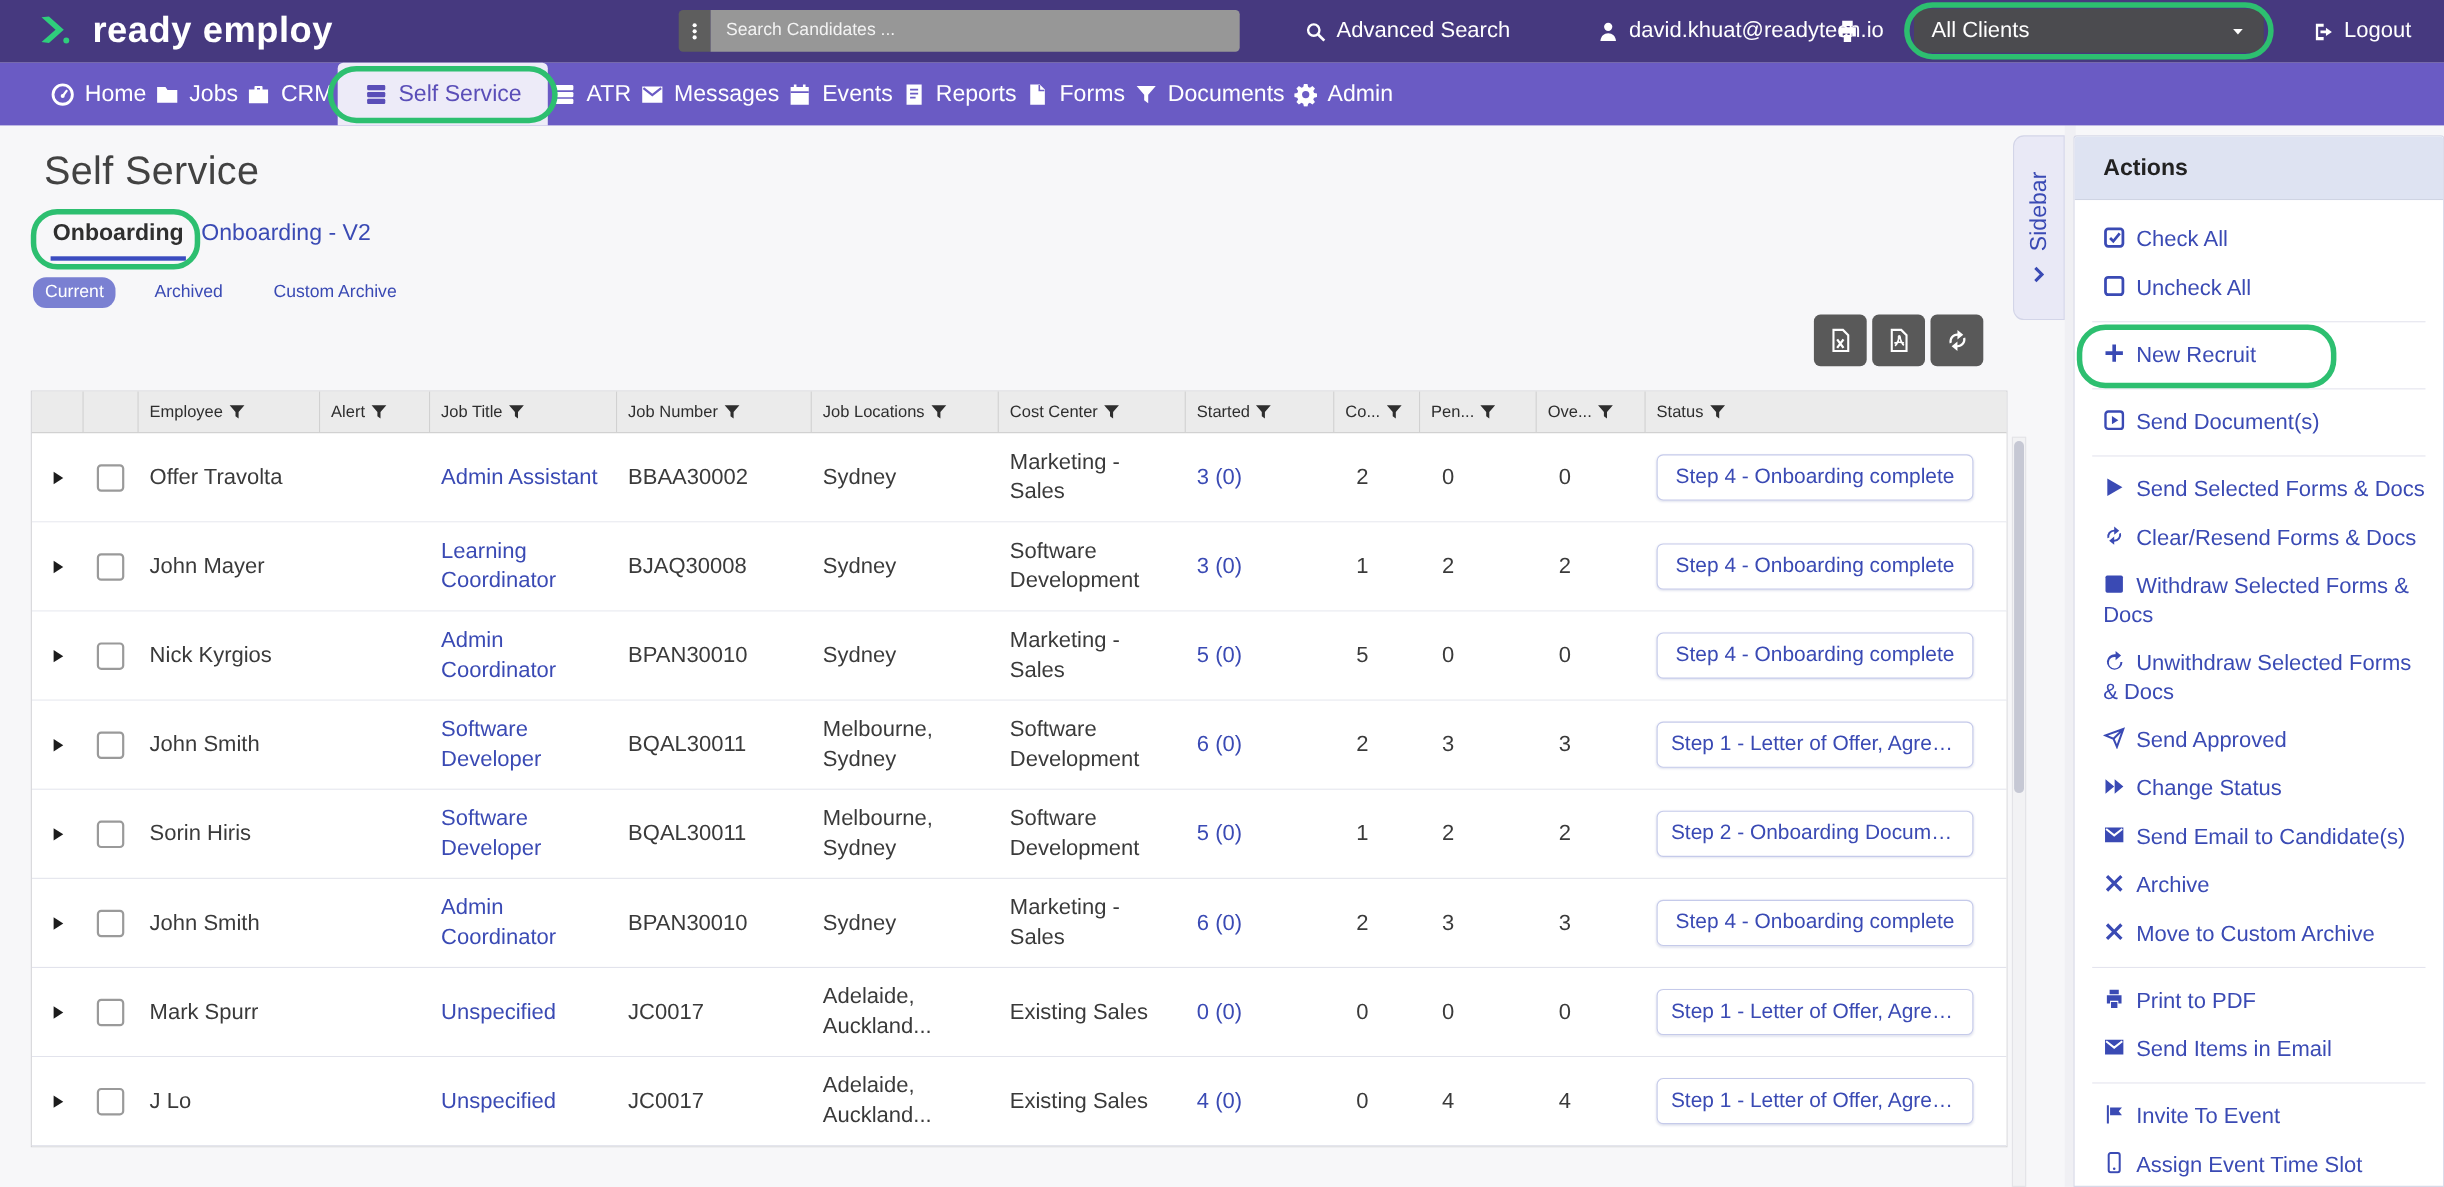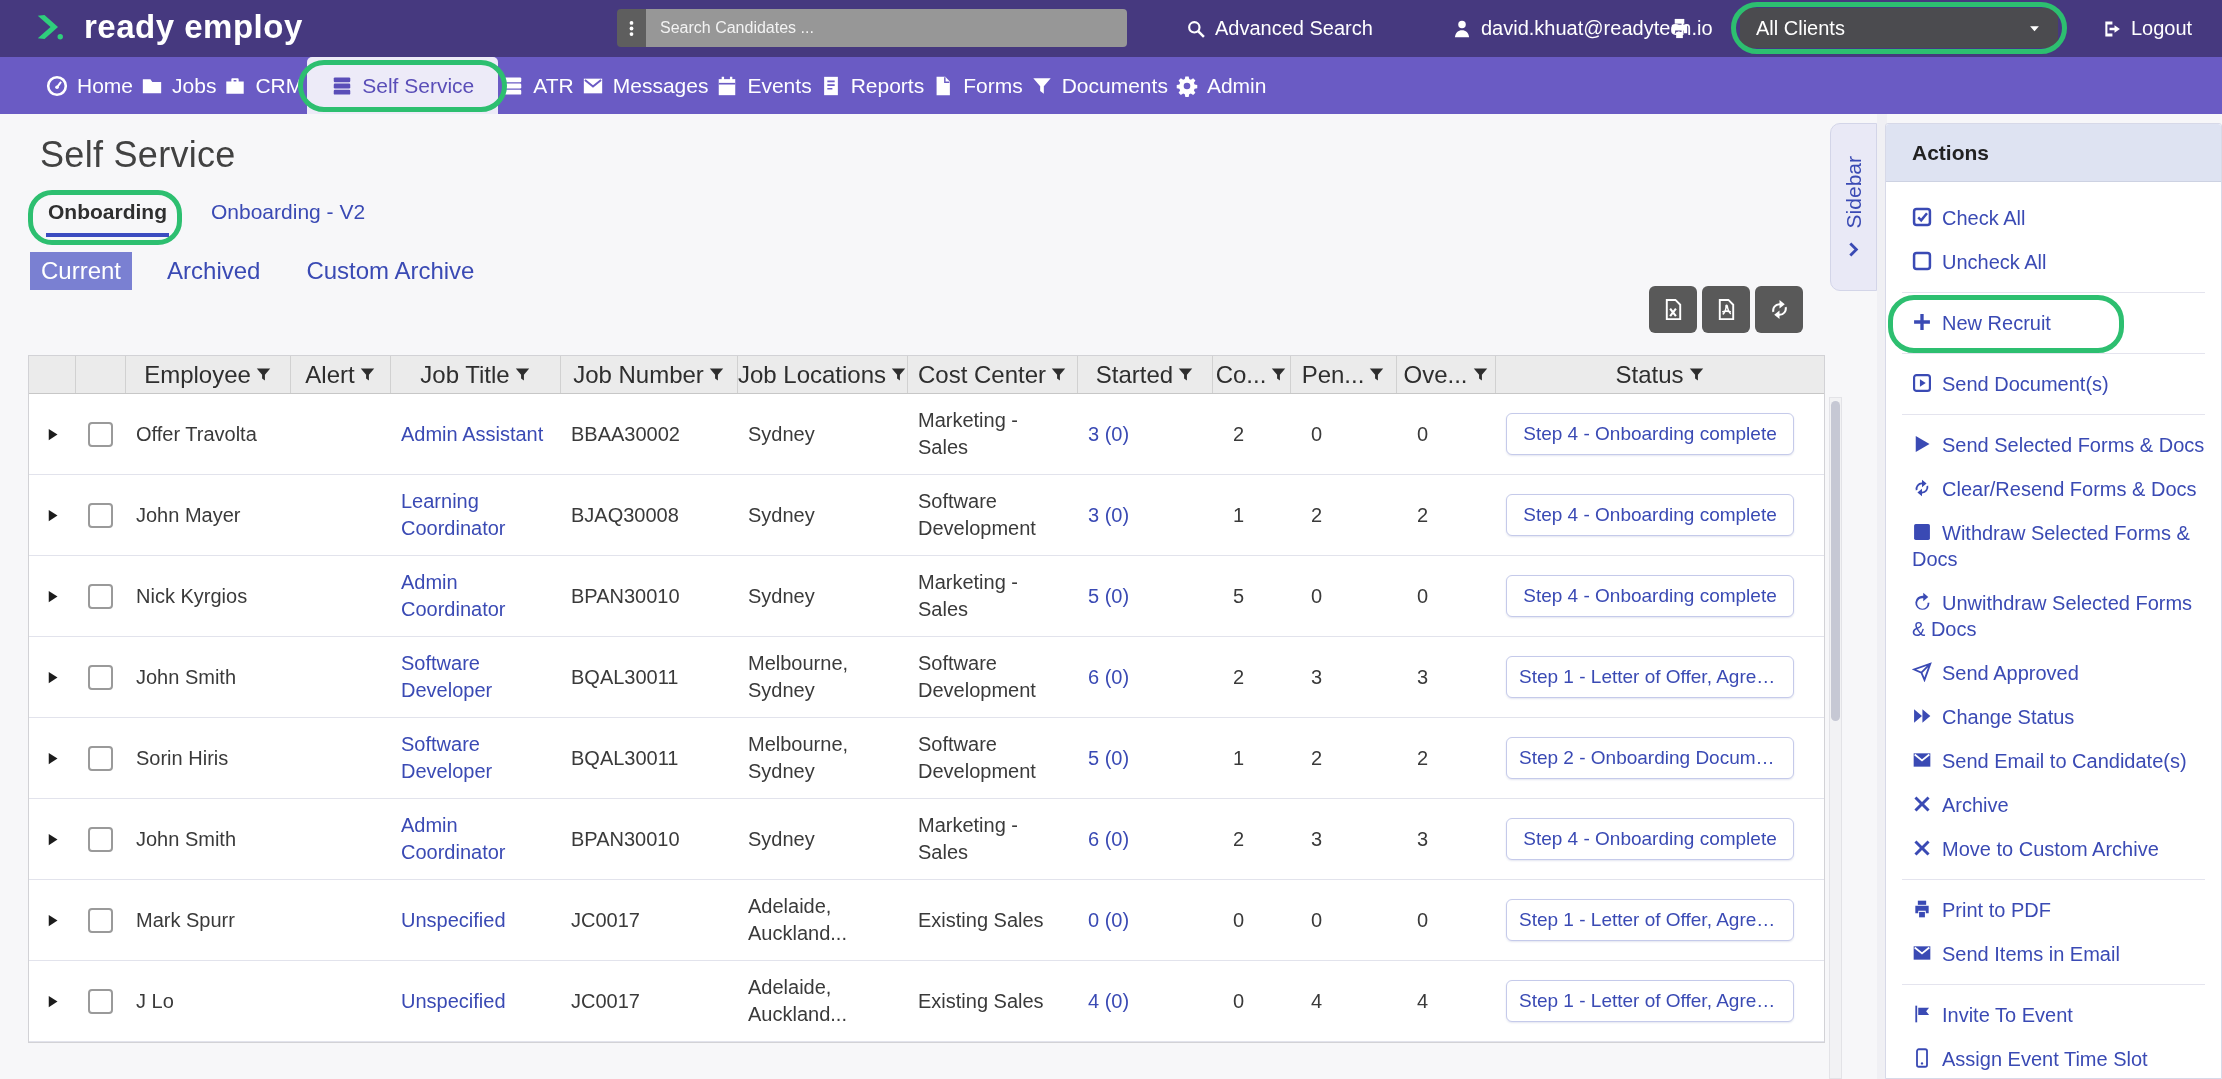--- a/index.html
+++ b/index.html
@@ -39,37 +39,37 @@
   
   .annot{position:absolute;border:5px solid var(--annotation,#2dbf70);border-radius:28px;pointer-events:none;z-index:9;background:transparent}
   .nav-annot{left:-9px;right:-9px;top:3px;bottom:2px}
   .tab-annot{left:-18px;right:-13px;top:-10px;bottom:-12px;border-radius:24px}
   .client-annot{left:-9px;right:-9px;top:-6px;bottom:-6px;border-radius:26px}
   .action-annot{left:2px;top:-6px;width:226px;height:48px;border-radius:26px}
 
   
   .content{position:absolute;left:0;top:114px;width:1826px;height:965px}
   .page-title{margin:20px 0 0 40px;font-size:36px;font-weight:400;color:#424242;letter-spacing:.3px}
-  .tabs{display:flex;margin:24px 0 0 46px;gap:40px}
+  .tabs{display:flex;margin:24px 0 0 46px;gap:12px}
   .tab{font-size:21px;color:#3a4ab4;position:relative;padding:0 2px 9px 2px;cursor:pointer}
   .tab.active{color:#2f2f2f;font-weight:bold;border-bottom:4px solid #3b4cc0}
   .filters{display:flex;align-items:center;margin:15px 0 0 30px;gap:24px}
-  .filter{font-size:24px;color:#3a4ab4;padding:5px 11px;cursor:pointer;border-radius:0}
+  .filter{font-size:16px;color:#3a4ab4;padding:5px 11px;cursor:pointer;border-radius:12px}
   .filter.active{background:#7a80d2;color:#fff}
   .export-toolbar{position:absolute;top:172px;right:23px;display:flex;gap:5px}
   .tool-btn{width:48px;height:47px;background:#595959;color:#fff;border:none;border-radius:6px;font-size:23px;
     display:flex;align-items:center;justify-content:center;cursor:pointer}
 
   
   .grid{position:absolute;left:28px;top:241px;width:1797px;background:#fff;border:1px solid #d2d2d6;box-sizing:border-box;
     --cols:47px 50px 165px 100px 170px 177px 170px 170px 135px 78px 106px 99px 1fr}
   .group-hint{height:40px;background:#e3e3e3;border-bottom:1px solid #cccccc;font-size:19px;color:#1f1f1f;
     display:flex;align-items:center;padding-left:14px;border-radius:2px 2px 0 0;cursor:default}
   .thead{display:grid;grid-template-columns:var(--cols);background:#ebebeb;border-bottom:1px solid #c7c7c7;height:37px}
-  .hcell{display:flex;align-items:center;justify-content:center;padding:0 10px;font-size:24px;color:#2e2e2e;
+  .hcell{display:flex;align-items:center;justify-content:flex-start;padding:0 10px;font-size:15px;color:#2e2e2e;
     border-right:1px solid #d1d1d1;overflow:hidden;white-space:nowrap;cursor:pointer;box-sizing:border-box}
   .hcell:last-child{border-right:none}
   .funnel{font-size:17px;color:#2e2e2e;margin-left:4px;cursor:pointer}
   .trow{display:grid;grid-template-columns:var(--cols);min-height:80px;border-bottom:1px solid #e2e3ec;background:#fff}
   .cell{display:flex;align-items:center;padding:6px 10px;font-size:20px;color:#3a3a3a;box-sizing:border-box;line-height:27px}
   .c-exp{justify-content:center;padding:0}
   .expander{color:#1c1c1c;font-size:15px;cursor:pointer}
   .c-chk{justify-content:flex-start;padding-left:12px}
   .checkbox{width:21px;height:21px;border:2px solid #9a9a9a;border-radius:4px;background:#fff;cursor:pointer}
   .lnk{color:#3a4ab4;text-decoration:none;cursor:pointer}

